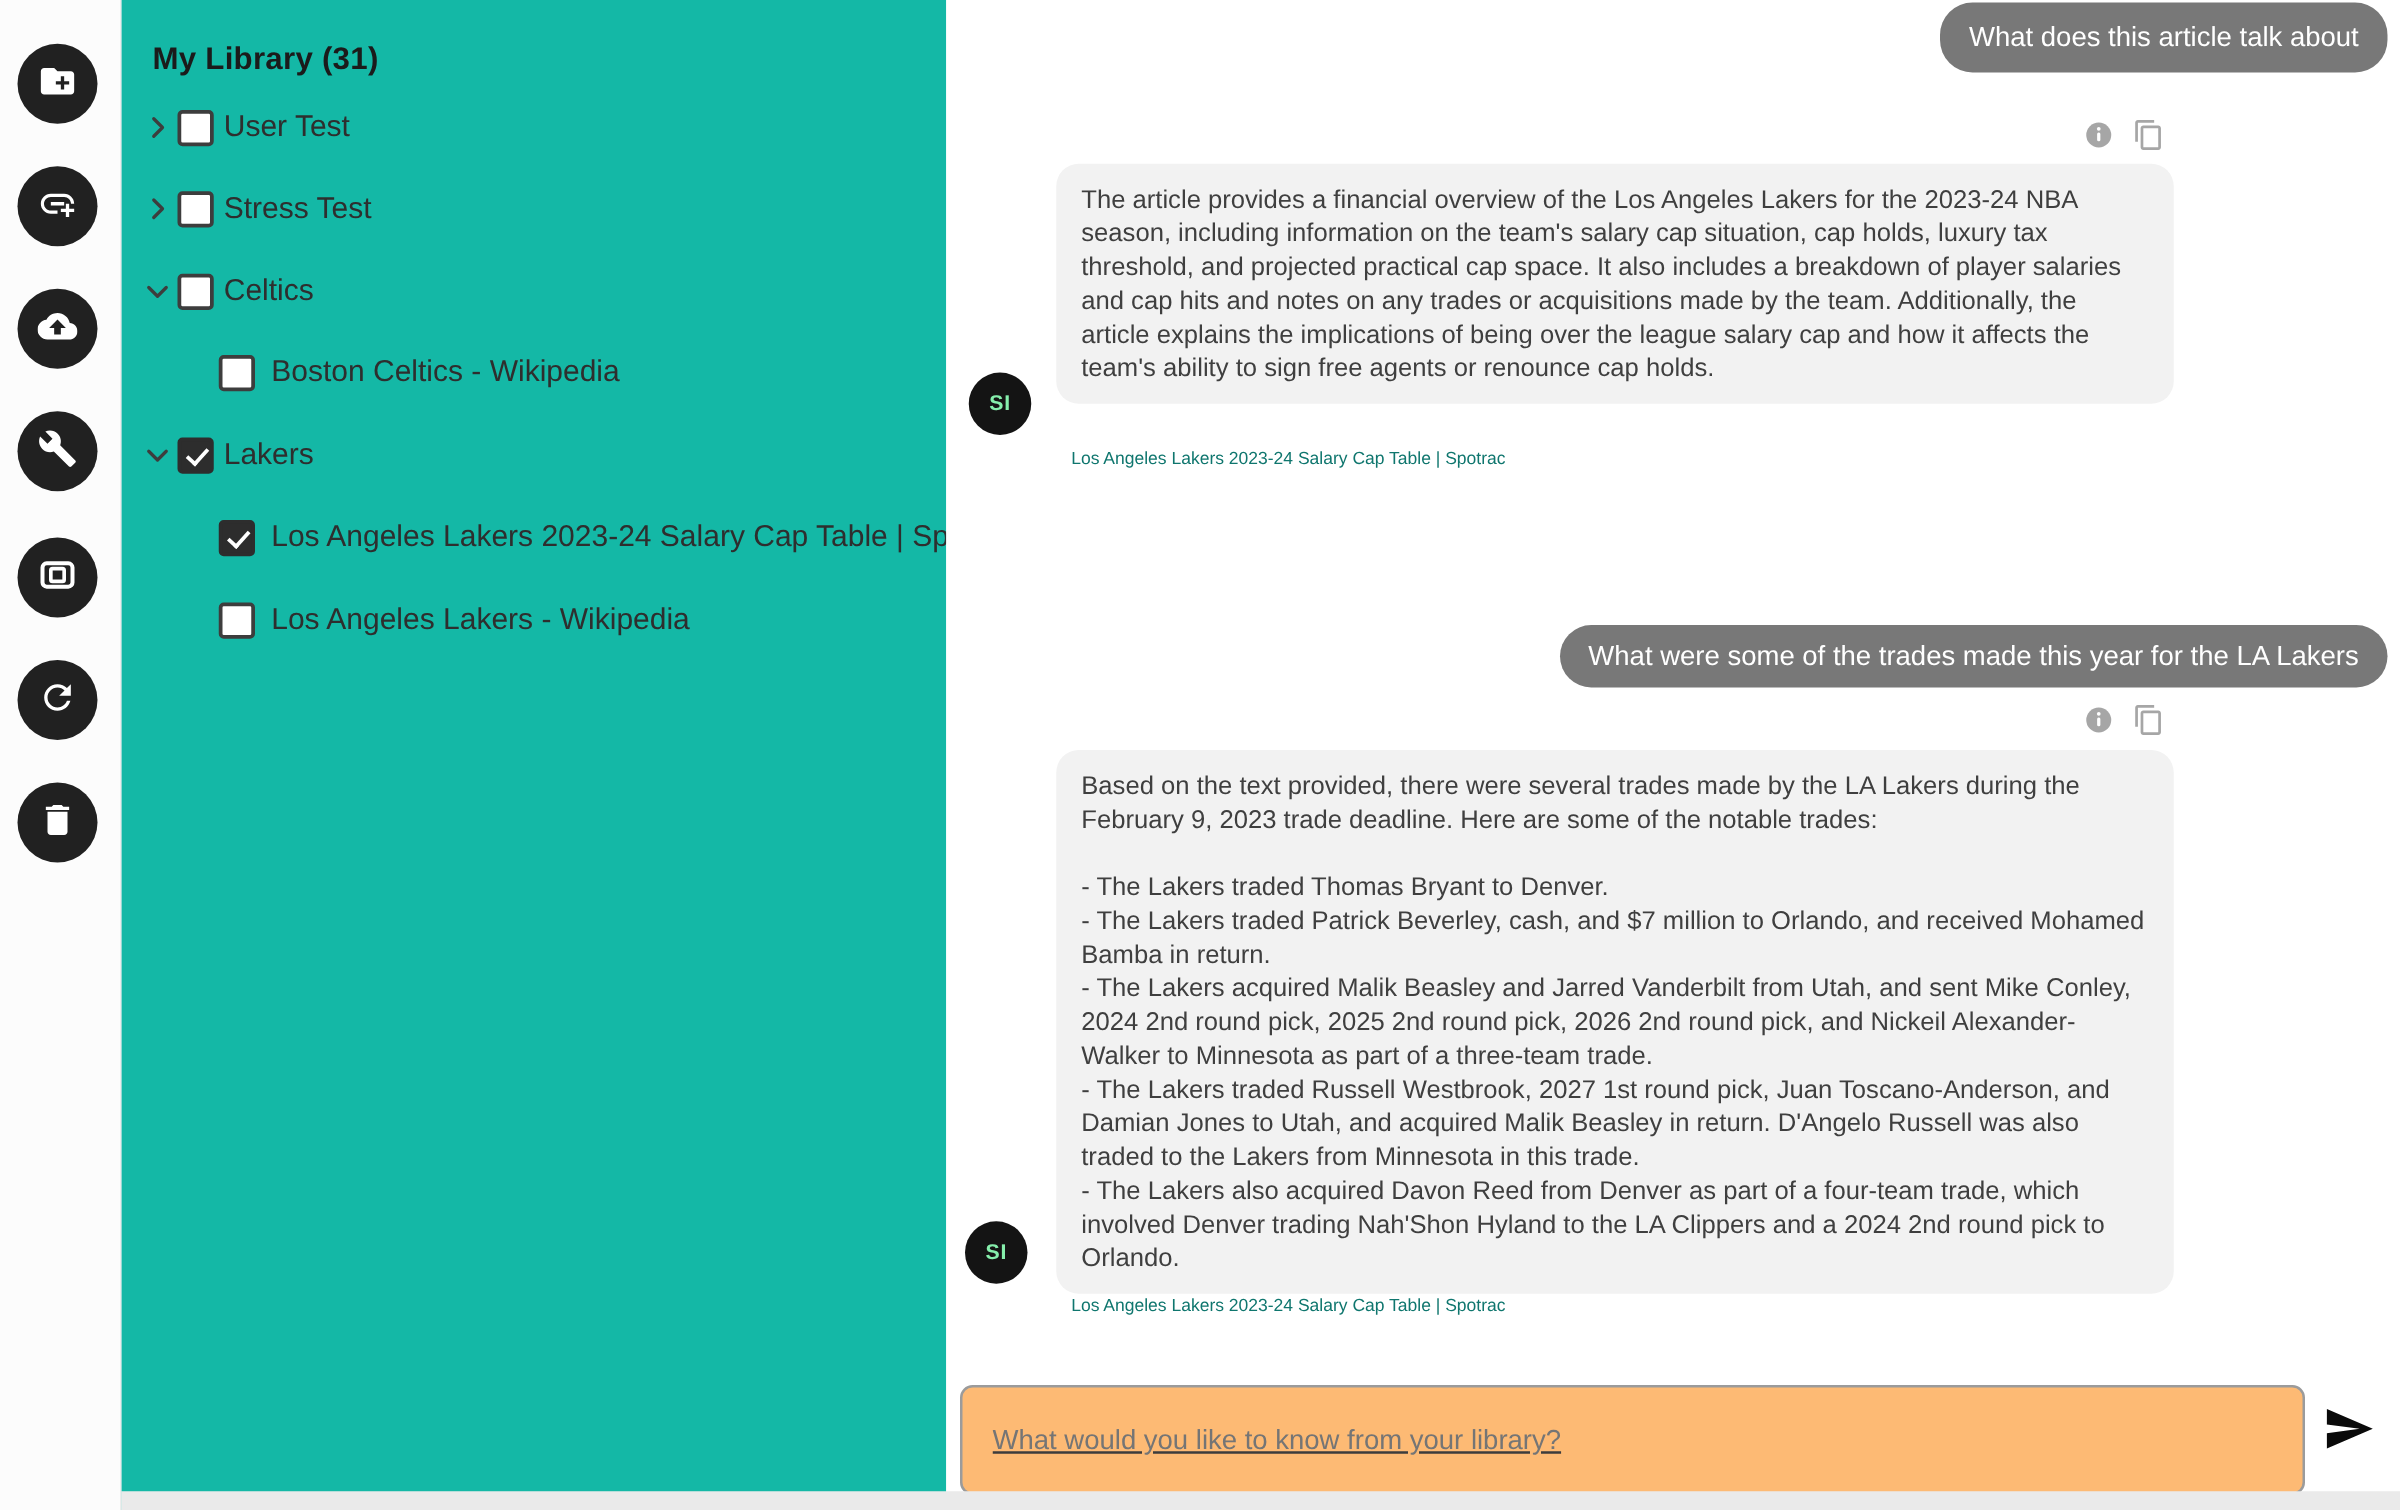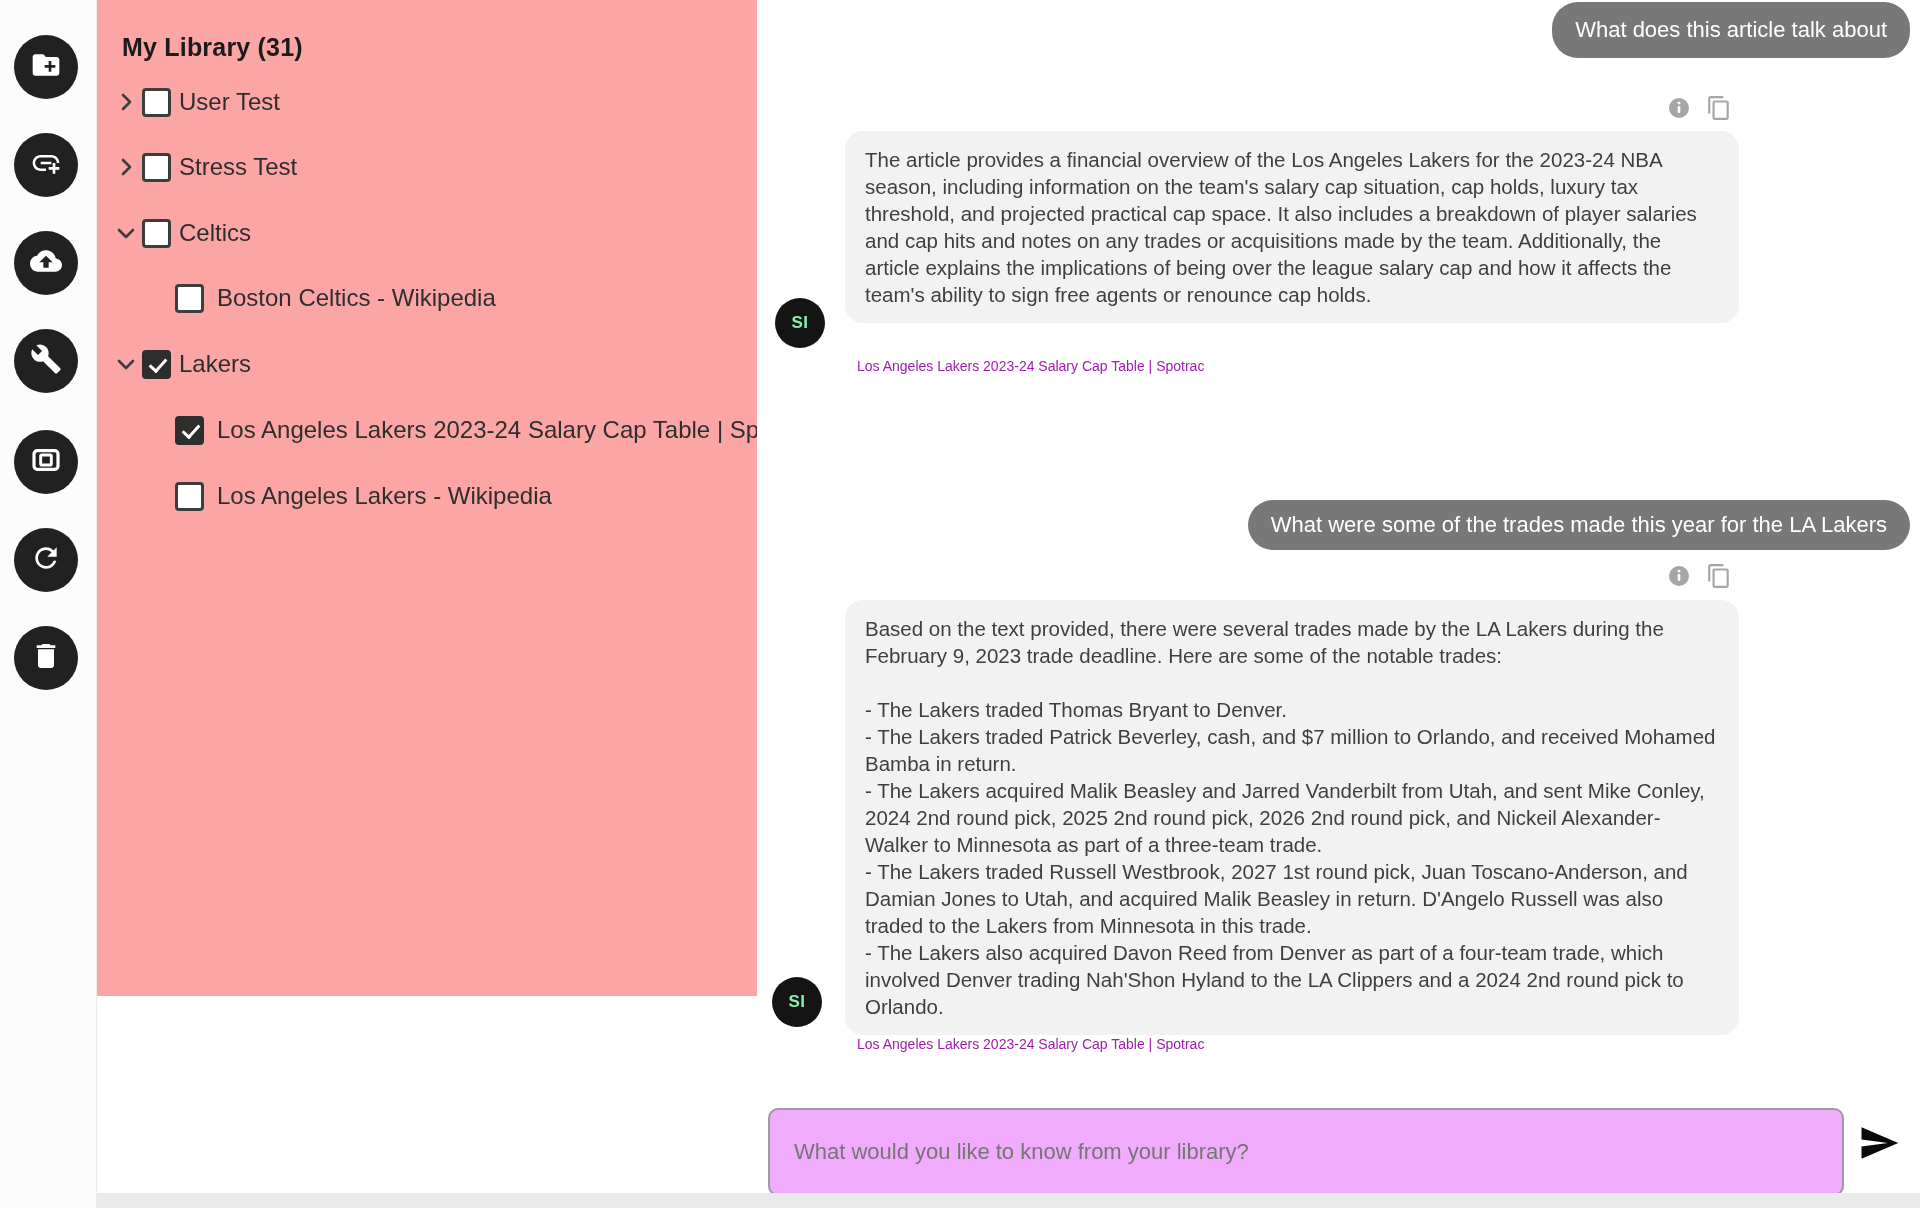--- a/index.html
+++ b/index.html
@@ -20,22 +20,22 @@
   .rail-btn {
     position:absolute; left:14px; width:64px; height:64px;
     background:#212121; border-radius:50%;
     display:flex; align-items:center; justify-content:center;
     cursor:pointer;
   }
   .rail-btn svg { width:32px; height:32px; }
 
   
   .library {
-    position:absolute; left:97px; top:0; width:660px; height:996px;
-    background:#fca5a5; overflow:hidden;text-decoration:underline;
+    position:absolute; left:97px; top:0; width:660px; height:1208px;
+    background:#14b8a6; overflow:hidden;text-decoration:underline;
   }
   .lib-title {
     position:absolute; left:25px; top:33px;
     font-size:25px; font-weight:600; color:#1b1b1b; letter-spacing:.2px;
   }
   .tree-row {
     position:absolute; height:34px; left:0; right:0;
     display:flex; align-items:center; white-space:nowrap;
   }
   .chev { position:absolute; left:16px; width:26px; height:26px; display:flex; align-items:center; justify-content:center; }
@@ -82,28 +82,28 @@
   }
   .ai-bubble .para + .para { margin-top:27px; }
   .avatar {
     position:absolute; width:50px; height:50px; border-radius:50%;
     background:#141414; color:#86efac;
     display:flex; align-items:center; justify-content:center;
     font-size:17px; font-weight:700; letter-spacing:.5px;
   }
   .citation {
     position:absolute; left:100px;
-    font-size:14px; color:#a21caf; white-space:nowrap;
+    font-size:14px; color:#0f766e; white-space:nowrap;
   }
 
   .chat-input {
     position:absolute; left:11px; top:1108px; width:1076px; height:88px;
     border:2px solid #9b9b9b; border-radius:10px;
-    background:#f0abfc; font-family:"Liberation Sans", sans-serif;
-    font-size:22px; color:#3c3c3c; padding:0 24px; outline:none;
+    background:#fdba74; font-family:"Liberation Sans", sans-serif;
+    font-size:22px; color:#3c3c3c; padding:0 24px; outline:none;text-decoration:underline;
   }
   .chat-input::placeholder { color:#757575; opacity:1; }
   .send-btn {
     position:absolute; left:1098px; top:1120px; width:48px; height:48px;
     background:none; border:none; cursor:pointer; padding:0;
     display:flex; align-items:center; justify-content:center;
   }
   .send-btn svg { width:42px; height:42px; }
 
   .bottom-strip {

